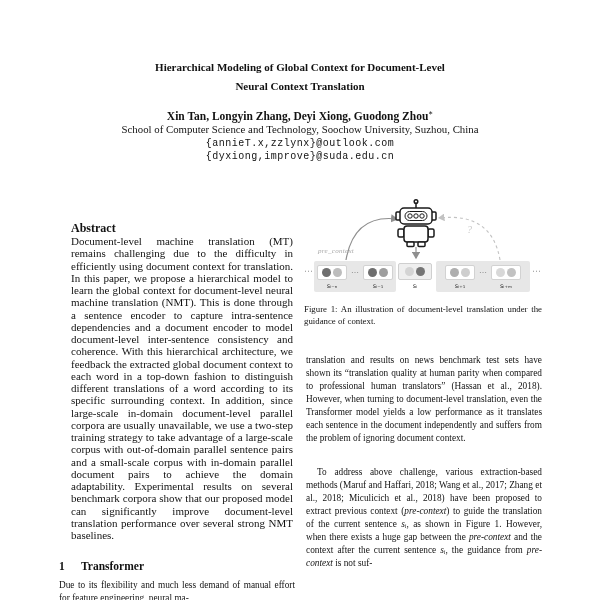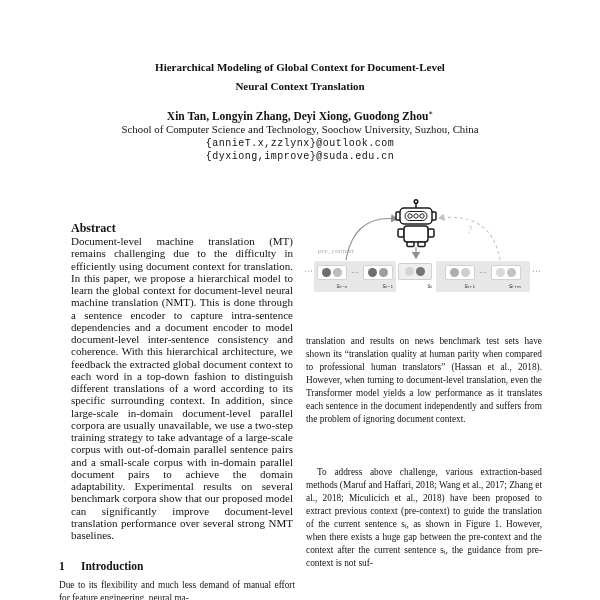--- a/index.html
+++ b/index.html
@@ -31,51 +31,51 @@
   #fig-svg{position:absolute;left:0;top:0;}
   .qmark{position:absolute;left:163px;top:26px;font-size:10px;color:#c9c9c9;font-style:italic;}
   .pre-label{position:absolute;left:14px;top:49px;font-size:7px;font-style:italic;color:#a8a8a8;letter-spacing:.3px;text-align:center;}
   .dots{position:absolute;top:68px;font-size:9px;color:#8b8b8b;}
   #dots-left{left:0px;}
   #dots-right{left:228px;}
   .group{position:absolute;top:63px;height:31px;background:#e7e7e7;border-radius:2px;display:flex;align-items:flex-start;justify-content:center;gap:4px;padding:4px 4px 0 4px;box-sizing:border-box;}
   #group-pre{left:10px;width:82px;}
   #group-post{left:132px;width:94px;}
   .group .mid-dots{font-size:8px;color:#8b8b8b;line-height:16px;}
-  .sent-unit{display:flex;flex-direction:column;align-items:flex-end;}
+  .sent-unit{display:flex;flex-direction:column;align-items:center;}
   .sent-box{width:30px;height:15px;background:#ffffff;border:1px solid #d2d2d2;border-radius:2px;display:flex;align-items:center;justify-content:center;gap:2px;box-sizing:border-box;}
   .circle{width:9px;height:9px;border-radius:50%;display:inline-block;}
   .sent-label{font-size:6.5px;line-height:9px;margin-top:2px;color:#333;font-family:"DejaVu Sans",sans-serif;}
   #unit-cur{position:absolute;left:94px;top:65px;}
   #unit-cur .sent-box{width:34px;height:17px;background:#efefef;border:1px solid #cfcfcf;}
 
   #fig-caption{top:304px;left:304px;width:238px;font-size:8.8px;line-height:11.6px;text-align:justify;}
 
   .rc-para{left:306px;width:236px;font-size:9.3px;line-height:13.05px;text-align:justify;}
-  #rc-para1{top:335px;}
+  #rc-para1{top:354px;}
   #rc-para2{top:466px;text-indent:11px;}
-  .it{}
+  .it{font-style:italic;}
 </style>
 </head>
 <body>
 
 <div id="page">
 
   <div id="title1" class="abs title">Hierarchical Modeling of Global Context for Document-Level</div>
   <div id="title2" class="abs title">Neural Context Translation</div>
   <div id="authors" class="abs"><span>Xin Tan, Longyin Zhang, Deyi Xiong, Guodong Zhou</span><sup>∗</sup></div>
   <div id="affiliation" class="abs">School of Computer Science and Technology, Soochow University, Suzhou, China</div>
   <div id="email1" class="abs email">{annieT.x,zzlynx}@outlook.com</div>
   <div id="email2" class="abs email">{dyxiong,improve}@suda.edu.cn</div>
 
   <div id="abstract-heading" class="abs">Abstract</div>
   <div id="abstract-body" class="abs">Document-level machine translation (MT) remains challenging due to the difficulty in efficiently using document context for translation. In this paper, we propose a hierarchical model to learn the global context for document-level neural machine translation (NMT). This is done through a sentence encoder to capture intra-sentence dependencies and a document encoder to model document-level inter-sentence consistency and coherence. With this hierarchical architecture, we feedback the extracted global document context to each word in a top-down fashion to distinguish different translations of a word according to its specific surrounding context. In addition, since large-scale in-domain document-level parallel corpora are usually unavailable, we use a two-step training strategy to take advantage of a large-scale corpus with out-of-domain parallel sentence pairs and a small-scale corpus with in-domain parallel document pairs to achieve the domain adaptability. Experimental results on several benchmark corpora show that our proposed model can significantly improve document-level translation performance over several strong NMT baselines.</div>
 
   <div id="intro-heading" class="abs">
-    <span class="secnum">1</span><span>Introduction</span>
+    <span class="secnum">1</span><span>Transformer</span>
   </div>
   <div id="intro-para" class="abs">Due to its flexibility and much less demand of manual effort for feature engineering, neural ma-</div>
 
   <div id="figure" class="abs">
     <svg id="fig-svg" width="240" height="102" viewBox="0 0 240 102">
       <defs>
         <marker id="ah-gray" markerWidth="7" markerHeight="7" refX="5" refY="3.5" orient="auto">
           <path d="M0,0 L6,3.5 L0,7 Z" fill="#8f8f8f"></path>
         </marker>
         <marker id="ah-light" markerWidth="7" markerHeight="7" refX="5" refY="3.5" orient="auto">
@@ -152,17 +152,18 @@
           <span class="circle" style="background: rgb(216, 216, 216);"></span>
           <span class="circle" style="background: rgb(194, 194, 194);"></span>
         </div>
         <span class="sent-label">sᵢ₊ₘ</span>
       </div>
     </div>
 
     <span id="dots-right" class="dots">⋯</span>
   </div>
 
+  <div id="fig-caption" class="abs">Figure 1: An illustration of document-level translation under the guidance of context.</div>
 
   <div id="rc-para1" class="abs rc-para">translation and results on news benchmark test sets have shown its “translation quality at human parity when compared to professional human translators” (Hassan et al., 2018). However, when turning to document-level translation, even the Transformer model yields a low performance as it translates each sentence in the document independently and suffers from the problem of ignoring document context.</div>
   <div id="rc-para2" class="abs rc-para"><span>To address above challenge, various extraction-based methods (Maruf and Haffari, 2018; Wang et al., 2017; Zhang et al., 2018; Miculicich et al., 2018) have been proposed to extract previous context (</span><span class="it">pre-context</span><span>) to guide the translation of the current sentence </span><span class="it">sᵢ</span><span>, as shown in Figure 1. However, when there exists a huge gap between the </span><span class="it">pre-context</span><span> and the context after the current sentence </span><span class="it">sᵢ</span><span>, the guidance from </span><span class="it">pre-context</span><span> is not suf-</span></div>
 
 </div>
 
 </body></html>

